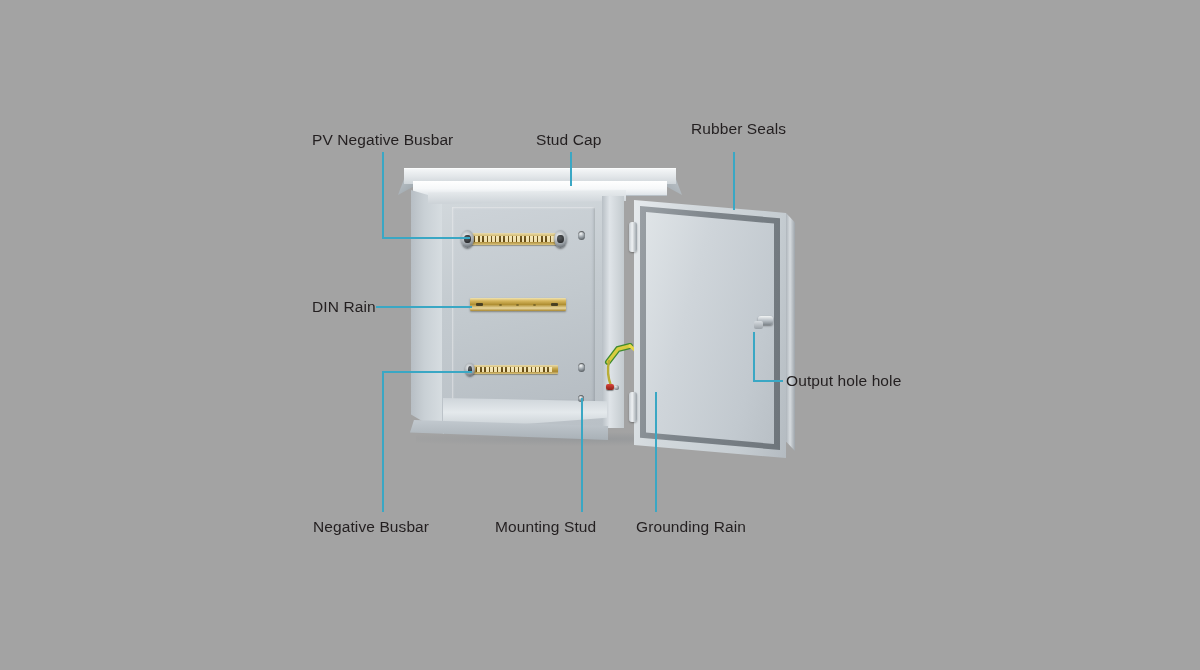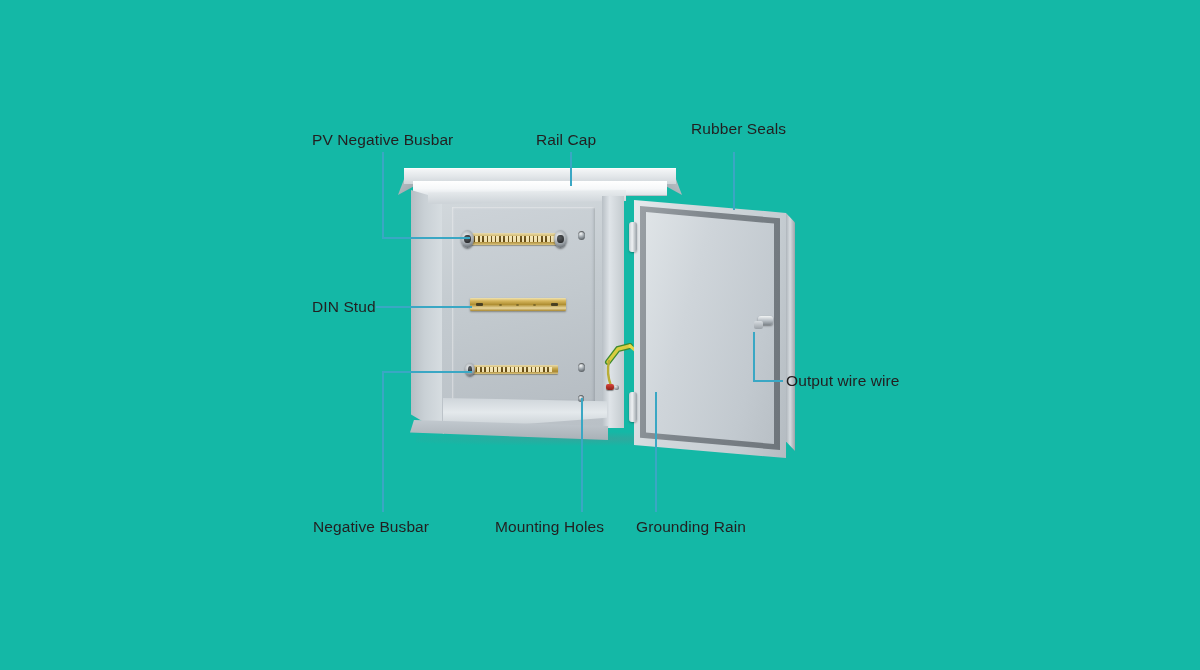--- a/index.html
+++ b/index.html
@@ -3,21 +3,21 @@
 <meta charset="utf-8">
 <title>PV Combiner Box Annotated Diagram</title>
 <style>
   html,body{margin:0;padding:0;}
   body{
     width:1200px;height:670px;overflow:hidden;
     background:#ffffff;
     font-family:"Liberation Sans","DejaVu Sans",sans-serif;
     -webkit-font-smoothing:antialiased;
   }
-  #stage{position:relative;width:1200px;height:670px;background:#14b8a6;}
+  #stage{position:relative;width:1200px;height:670px;background:#a3a3a3;}
 
   
   .label{
     position:absolute;
     color:#231f20;
     font-size:15.5px;
     font-weight:400;
     letter-spacing:.1px;
     white-space:nowrap;
     line-height:1;
@@ -317,27 +317,27 @@
 
   <div class="leader h" style="left:382px;top:371px;width:90px;"></div>
   <div class="leader v" style="left:382px;top:371px;height:141px;"></div>
 
   <div class="leader v" style="left:581px;top:398px;height:114px;"></div>
 
   <div class="leader v" style="left:655px;top:392px;height:120px;"></div>
 
   <div class="label" style="left:312px;top:132px;">PV Negative Busbar</div>
 
-  <div class="label" style="left:536px;top:132px;">Rail Cap</div>
+  <div class="label" style="left:536px;top:132px;">Stud Cap</div>
 
   <div class="label" style="left:691px;top:121px;">Rubber Seals</div>
 
-  <div class="label" style="left:312px;top:299px;">DIN Stud</div>
-
-  <div class="label" style="left:786px;top:373px;">Output wire wire</div>
+  <div class="label" style="left:312px;top:299px;">DIN Rain</div>
+
+  <div class="label" style="left:786px;top:373px;">Output hole hole</div>
 
   <div class="label" style="left:313px;top:519px;">Negative Busbar</div>
 
-  <div class="label" style="left:495px;top:519px;">Mounting Holes</div>
+  <div class="label" style="left:495px;top:519px;">Mounting Stud</div>
 
   <div class="label" style="left:636px;top:519px;">Grounding Rain</div>
 
 </div>
 
 </body></html>

